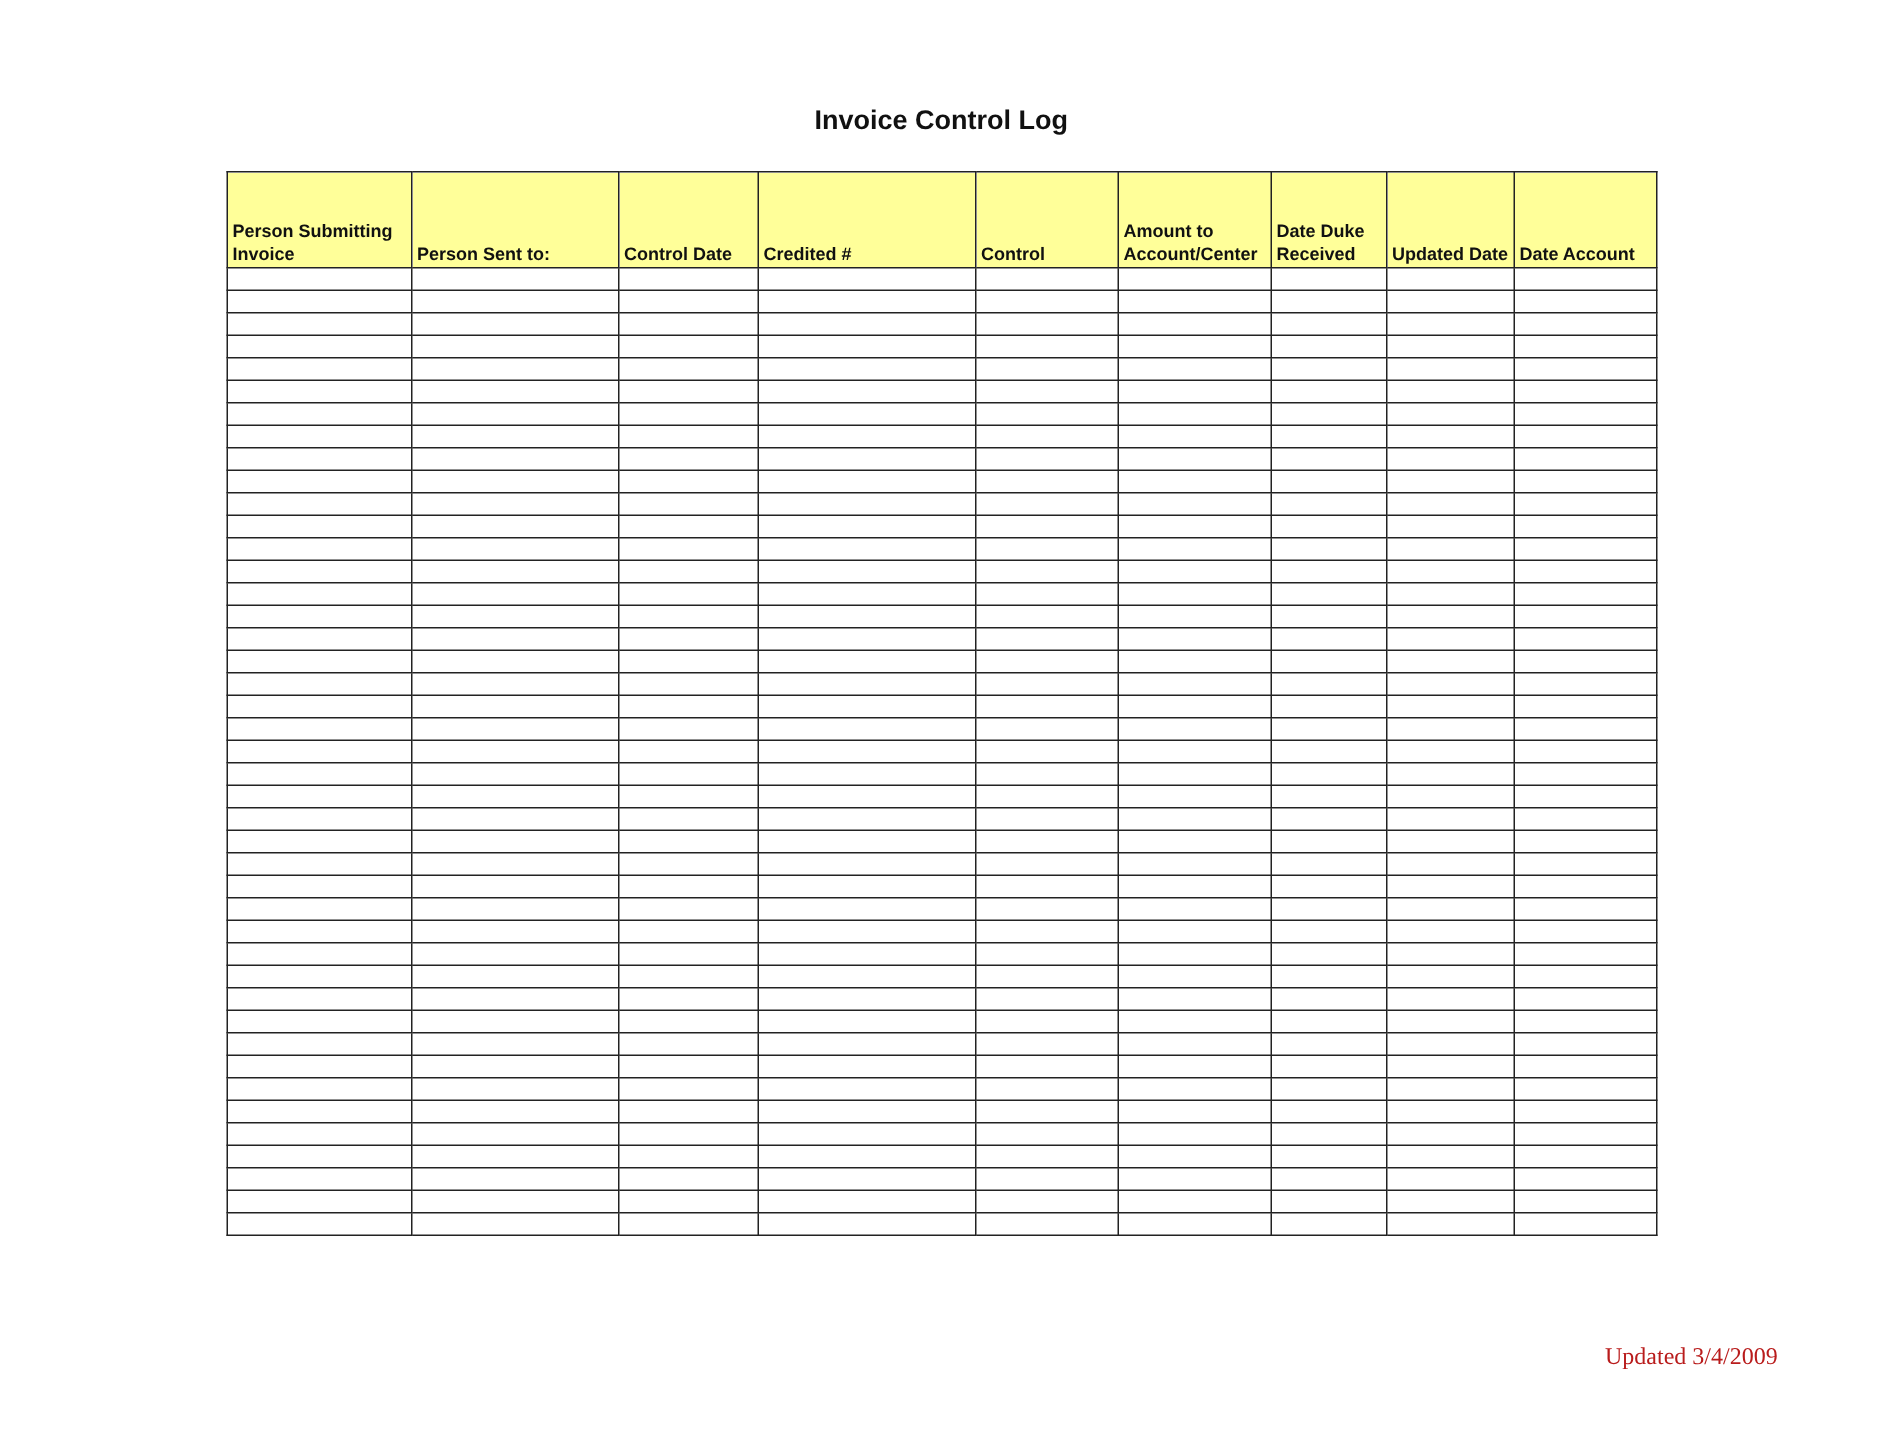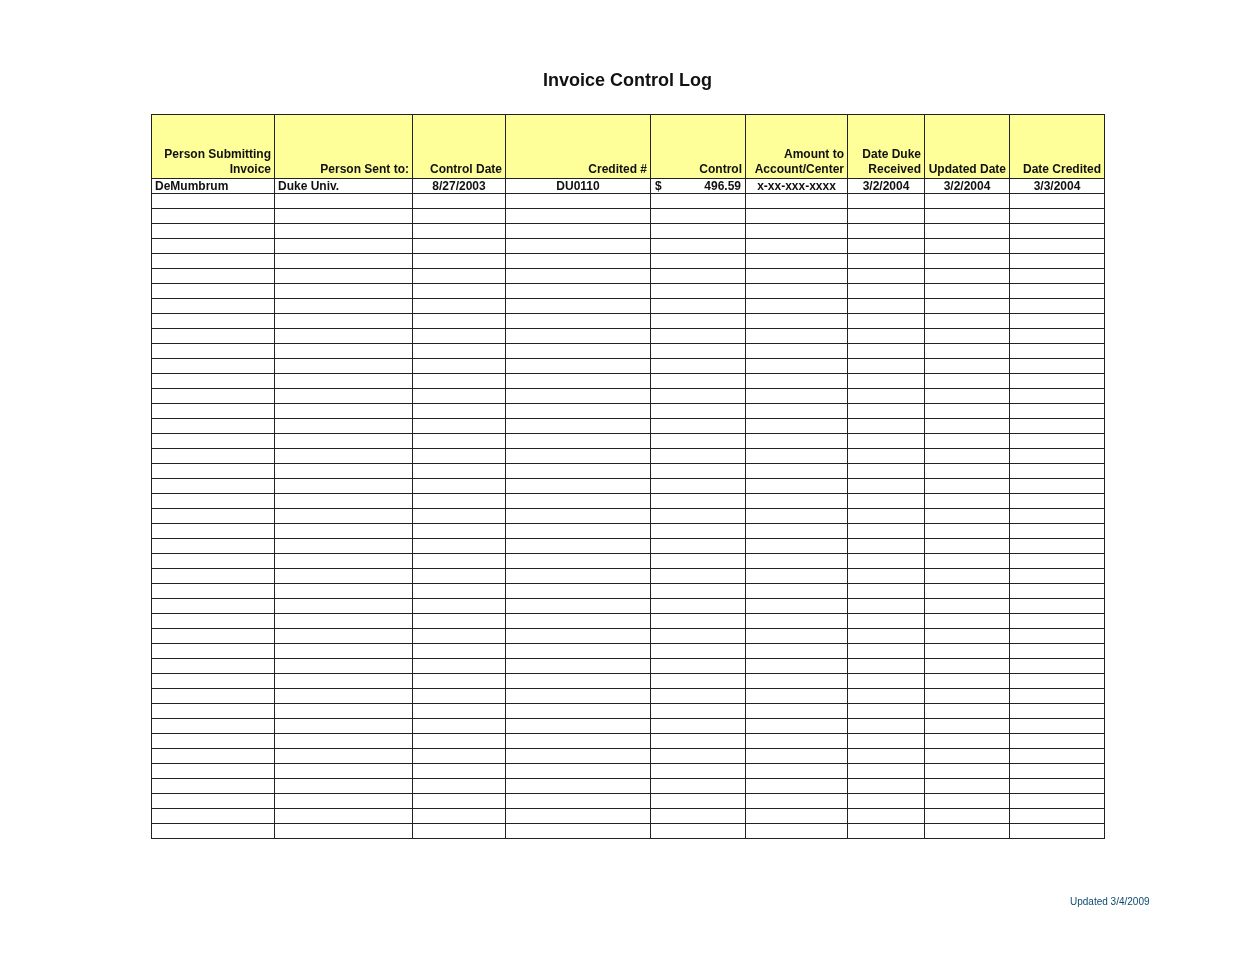--- a/index.html
+++ b/index.html
@@ -1,24 +1,24 @@
 <!DOCTYPE html>
 <html><head>
 <meta charset="utf-8">
 <style>
   html, body { margin:0; padding:0; background:#ffffff; }
   body { width:1255px; height:970px; position:relative; font-family:"Liberation Sans", sans-serif; color:#111; overflow:hidden; }
   .title { position:absolute; left:0; width:1255px; top:57px; text-align:center; font-size:18px; font-weight:bold;margin-top:13px; }
   table { position:absolute; left:151px; top:114px; border-collapse:collapse; table-layout:fixed; width:953px; }
   th, td { border:1.5px solid #222; padding:0 3px; font-size:12px; height:14px; line-height:13px; white-space:nowrap; overflow:hidden; }
-  th { background:#ffff99; font-weight:bold; vertical-align:bottom; text-align:right; height:62px; padding-bottom:1px; white-space:normal; line-height:15px; }
+  th { background:#ffff99; font-weight:bold; vertical-align:bottom; text-align:left; height:62px; padding-bottom:1px; white-space:normal; line-height:15px; }
   td { font-weight:bold; }
   td.c { text-align:center; }
   .amt-wrap { display:flex; justify-content:space-between; padding:0 1px; }
-  .footer { position:absolute; left:1070px; top:896px; font-size:10px; color:#0c4a6e; }
+  .footer { position:absolute; left:1070px; top:896px; font-size:16px; color:#b91c1c;font-family:Liberation Serif, serif; }
 </style>
 </head>
 <body>
 
 <div class="title">Invoice Control Log</div>
 
 <table>
   <colgroup>
     <col style="width:123px">
       <col style="width:138px">
@@ -33,40 +33,24 @@
   <thead>
     <tr>
       <th>Person Submitting Invoice</th>
       <th>Person Sent to:</th>
       <th>Control Date</th>
       <th>Credited #</th>
       <th>Control</th>
       <th>Amount to Account/Center</th>
       <th>Date Duke Received</th>
       <th>Updated Date</th>
-      <th>Date Credited</th>
+      <th>Date Account</th>
     </tr>
   </thead>
   <tbody id="tbody">
-    <tr>
-      <td>DeMumbrum</td>
-      <td>Duke Univ.</td>
-      <td class="c">8/27/2003</td>
-      <td class="c">DU0110</td>
-      <td>
-        <div class="amt-wrap">
-          <span>$</span>
-          <span>496.59</span>
-        </div>
-      </td>
-      <td class="c">x-xx-xxx-xxxx</td>
-      <td class="c">3/2/2004</td>
-      <td class="c">3/2/2004</td>
-      <td class="c">3/3/2004</td>
-    </tr>
   <tr>
         <td></td>
         <td></td>
         <td></td>
         <td></td>
         <td></td>
         <td></td>
         <td></td>
         <td></td>
         <td></td>

